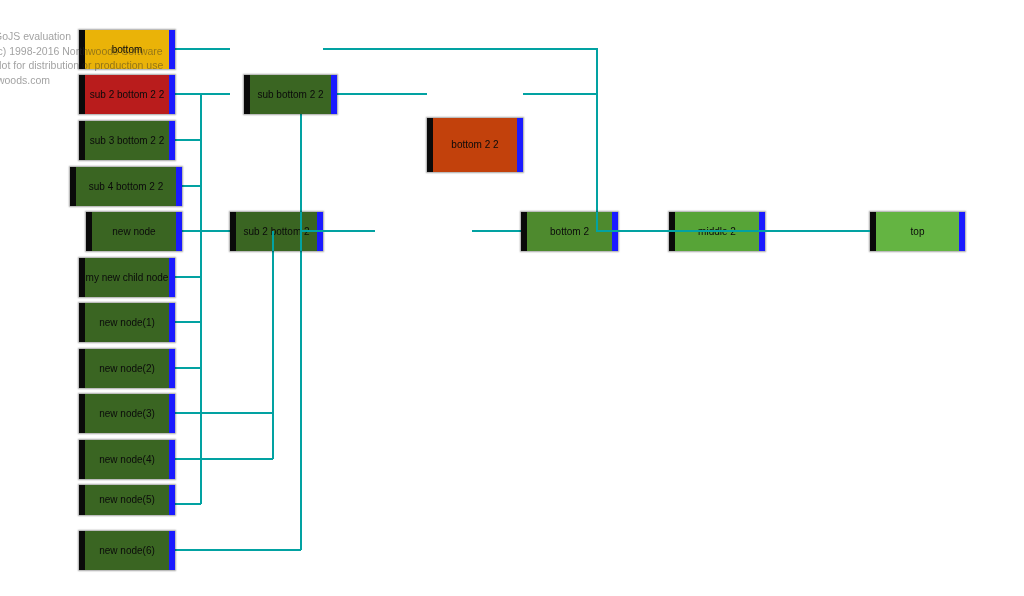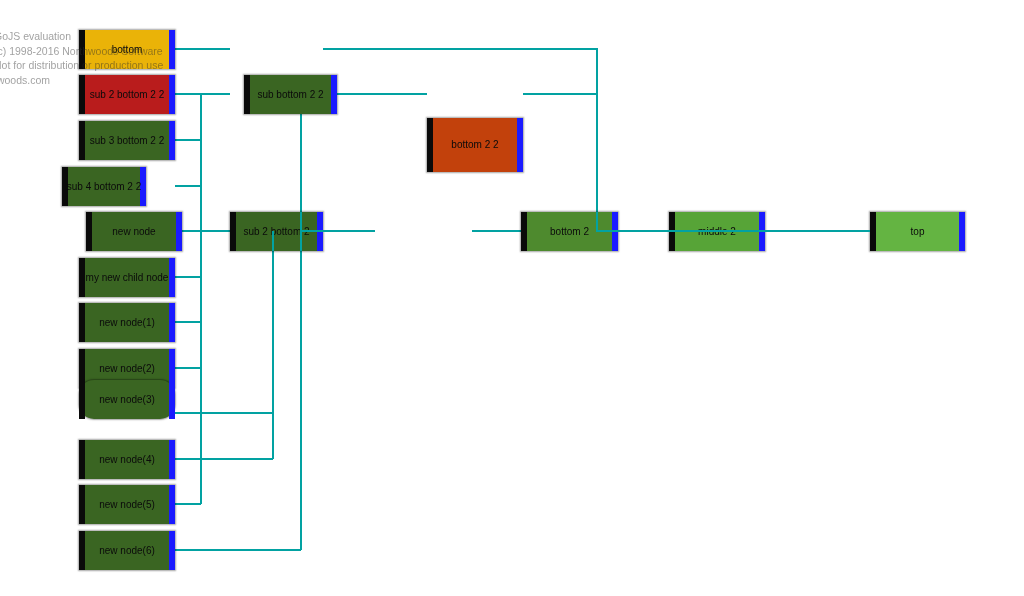--- a/index.html
+++ b/index.html
@@ -73,21 +73,21 @@
       <div class="node" style="left: 79px; top: 75px; width: 96px; height: 39px; background: #b91c1c;">
         <div class="port left" style="background: rgb(10, 10, 10);"></div>
         <div class="port right" style="background: rgb(26, 26, 255);"></div>
         <span class="lbl">sub 2 bottom 2 2</span>
       </div>
       <div class="node" style="left: 79px; top: 121px; width: 96px; height: 39px; background: rgb(58, 101, 34);">
         <div class="port left" style="background: rgb(10, 10, 10);"></div>
         <div class="port right" style="background: rgb(26, 26, 255);"></div>
         <span class="lbl">sub 3 bottom 2 2</span>
       </div>
-      <div class="node" style="left: 62px; top: 167px; width: 84px; height: 39px; background: rgb(58, 101, 34);">
+      <div class="node" style="left: 70px; top: 167px; width: 112px; height: 39px; background: rgb(58, 101, 34);">
         <div class="port left" style="background: rgb(10, 10, 10);"></div>
         <div class="port right" style="background: rgb(26, 26, 255);"></div>
         <span class="lbl">sub 4 bottom 2 2</span>
       </div>
       <div class="node" style="left: 86px; top: 212px; width: 96px; height: 39px; background: rgb(58, 101, 34);">
         <div class="port left" style="background: rgb(10, 10, 10);"></div>
         <div class="port right" style="background: rgb(26, 26, 255);"></div>
         <span class="lbl">new node</span>
       </div>
       <div class="node" style="left: 79px; top: 258px; width: 96px; height: 39px; background: rgb(58, 101, 34);">
@@ -98,31 +98,31 @@
       <div class="node" style="left: 79px; top: 303px; width: 96px; height: 39px; background: rgb(58, 101, 34);">
         <div class="port left" style="background: rgb(10, 10, 10);"></div>
         <div class="port right" style="background: rgb(26, 26, 255);"></div>
         <span class="lbl">new node(1)</span>
       </div>
       <div class="node" style="left: 79px; top: 349px; width: 96px; height: 39px; background: rgb(58, 101, 34);">
         <div class="port left" style="background: rgb(10, 10, 10);"></div>
         <div class="port right" style="background: rgb(26, 26, 255);"></div>
         <span class="lbl">new node(2)</span>
       </div>
-      <div class="node" style="left: 79px; top: 380px; width: 96px; height: 39px; background: rgb(58, 101, 34); border-radius: 15px;">
+      <div class="node" style="left: 79px; top: 394px; width: 96px; height: 39px; background: rgb(58, 101, 34);">
         <div class="port left" style="background: rgb(10, 10, 10);"></div>
         <div class="port right" style="background: rgb(26, 26, 255);"></div>
         <span class="lbl">new node(3)</span>
       </div>
       <div class="node" style="left: 79px; top: 440px; width: 96px; height: 39px; background: rgb(58, 101, 34);">
         <div class="port left" style="background: rgb(10, 10, 10);"></div>
         <div class="port right" style="background: rgb(26, 26, 255);"></div>
         <span class="lbl">new node(4)</span>
       </div>
-      <div class="node" style="left: 79px; top: 485px; width: 96px; height: 39px; background: rgb(58, 101, 34); text-align: center;">
+      <div class="node" style="left: 79px; top: 485px; width: 96px; height: 30px; background: rgb(58, 101, 34); text-align: center;">
         <div class="port left" style="background: rgb(10, 10, 10);"></div>
         <div class="port right" style="background: rgb(26, 26, 255);"></div>
         <span class="lbl">new node(5)</span>
       </div>
       <div class="node" style="left: 79px; top: 531px; width: 96px; height: 39px; background: rgb(58, 101, 34);">
         <div class="port left" style="background: rgb(10, 10, 10);"></div>
         <div class="port right" style="background: rgb(26, 26, 255);"></div>
         <span class="lbl">new node(6)</span>
       </div>
       <div class="node" style="left: 244px; top: 75px; width: 93px; height: 39px; background: rgb(58, 101, 34);">

